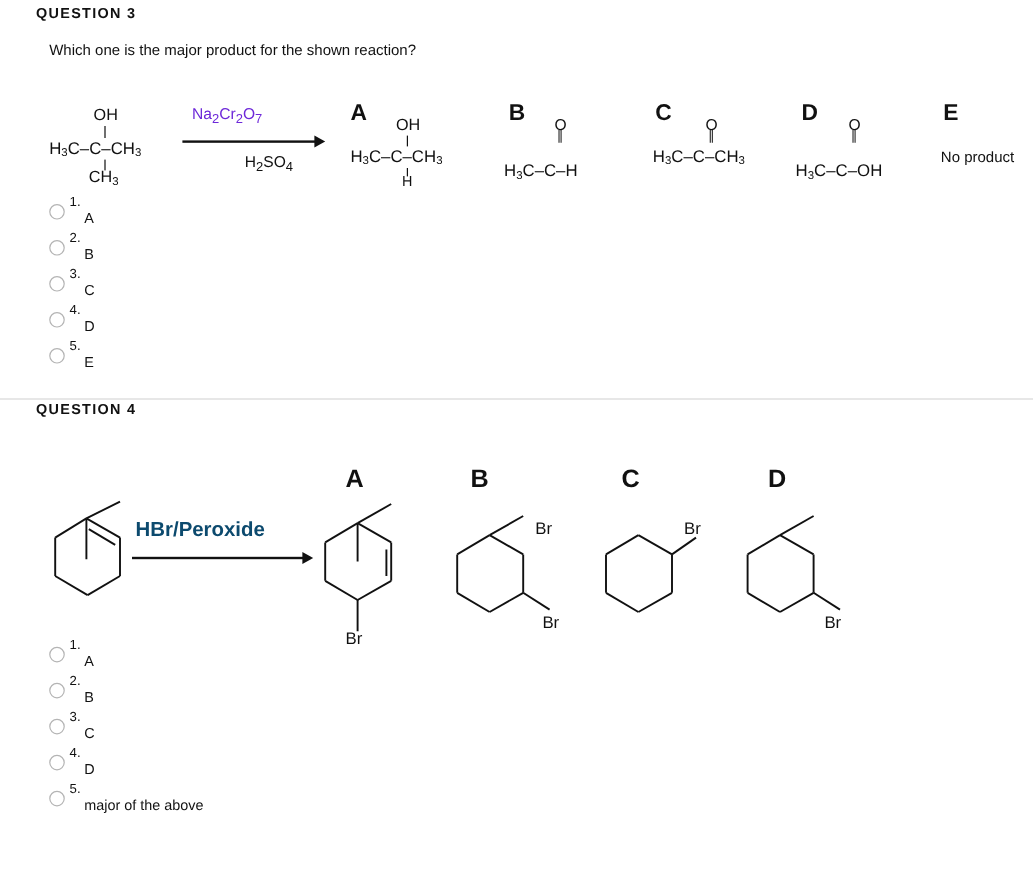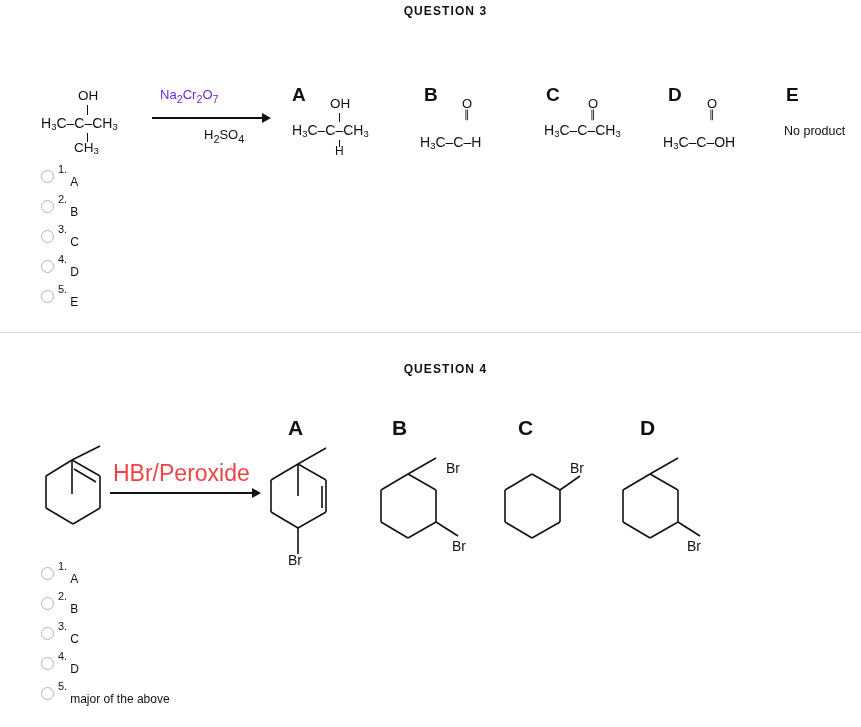--- a/index.html
+++ b/index.html
@@ -12,21 +12,20 @@
     height: 727px;
     font-family: "Liberation Sans", sans-serif;
     color: #111111;
     position: relative;
     overflow: hidden;
   }
   .question-block {
     position: absolute;
     left: 0;
     width: 861px;
-    text-align: center;
   }
   .q-header {
     font-size: 12px;
     font-weight: bold;
     letter-spacing: 1.1px;
     color: #111;
     margin-left: 30px;
   }
   .q-prompt {
     font-size: 12.5px;
@@ -127,40 +126,42 @@
   .dbl-marks {
     position: absolute;
     font-size: 11px;
     line-height: 4px;
     color: #111;
     letter-spacing: 0;
   }
   svg { display: block; }
   .hbr-label {
     position: absolute;
-    font-size: 23px;
-    color: #ef4444;
+    font-size: 17px;
+    color: #0c4a6e;
+    font-weight: bold;
   }
   .br-label {
     position: absolute;
     font-size: 14px;
     color: #111;
   }
   .no-reaction {
     position: absolute;
     font-size: 12.5px;
     color: #111;
   }
 </style>
 </head>
 <body>
 
 <div class="question-block" style="top:4px;">
 
   <div class="q-header">QUESTION 3</div>
+  <div class="q-prompt">Which one is the major product for the shown reaction?</div>
 
   <div class="abs" style="top:70px; left:0; width:861px; height:80px;">
 
     <div class="abs chem" style="left:78px; top:14px; font-size:13.5px;">OH</div>
     <div class="vline" style="left:87px; top:31px; height:10px;"></div>
     <div class="abs chem" style="left:41px; top:41px;">H<sub>3</sub>C–C–CH<sub>3</sub></div>
     <div class="vline" style="left:87px; top:59px; height:9px;"></div>
     <div class="abs chem" style="left:74px; top:66px; font-size:13.5px;">CH<sub>3</sub></div>
 
     <div class="reagent-top" style="left:160px; top:13px;">Na<sub>2</sub>Cr<sub>2</sub>O<sub>7</sub></div>
@@ -218,21 +219,21 @@
     <div class="option-row">
       <span class="radio"></span>
       <span class="opt-num">5.</span>
       <span class="opt-label">E</span>
     </div>
   </div>
 </div>
 
 <div class="divider" style="top:332px;"></div>
 
-<div class="question-block" style="top:362px;">
+<div class="question-block" style="top:334px;">
 
   <div class="q-header">QUESTION 4</div>
 
   <div class="abs" style="top:62px; left:0; width:861px; height:140px;">
 
     <svg width="110" height="120" style="position:absolute; left:42px; top:0px;">
       <g stroke="#111" stroke-width="1.6" fill="none">
         <line x1="30" y1="36" x2="58" y2="22"></line>
         <line x1="30" y1="36" x2="30" y2="70"></line>
         <line x1="30" y1="36" x2="4" y2="52"></line>

